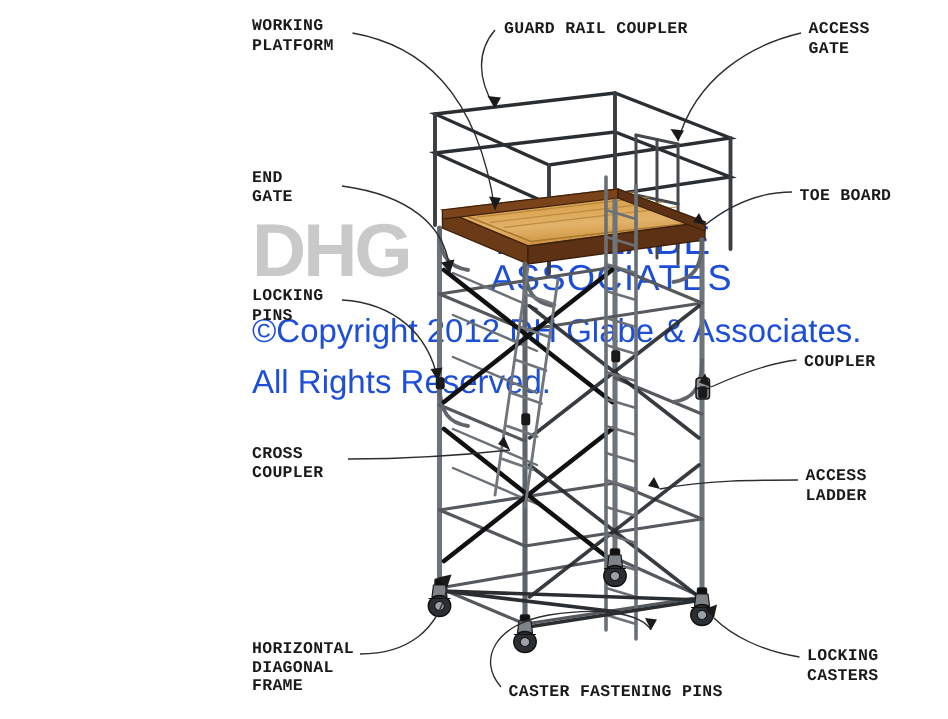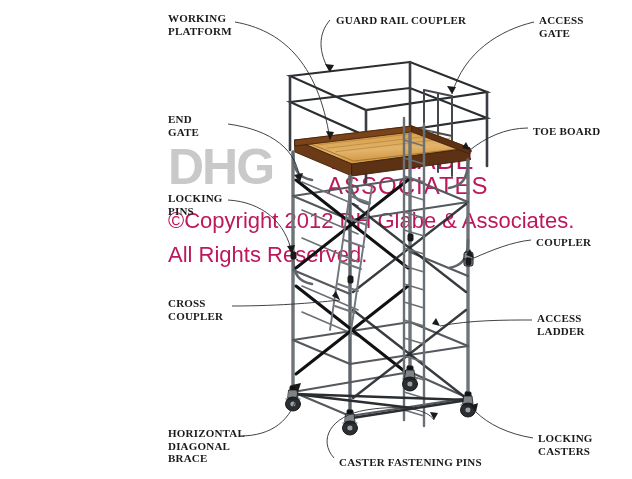--- a/index.html
+++ b/index.html
@@ -20,39 +20,39 @@
     height: 479px;
     background: #ffffff;
   }
   #stage svg {
     position: absolute;
     top: 0;
     left: 0;
   }
   .lbl {
     position: absolute;
-    font-family: Liberation Serif, serif;
+    font-family: Liberation Mono, monospace;
     font-size: 11px;
     font-weight: bold;
     color: #1a1a1a;
     line-height: 12.5px;
     letter-spacing: 0.2px;
     white-space: pre;
   }
   .wm-logo {
     position: absolute;
     font-family: "Liberation Sans", sans-serif;
     font-weight: bold;
     color: #c9c9c9;
     user-select: none;
   }
   .wm-text {
     position: absolute;
     font-family: "Liberation Sans", sans-serif;
-    color: #be185d;
+    color: #1d4ed8;
     user-select: none;
     white-space: pre;
   }
 </style>
 </head>
 <body>
 
 <div id="stage">
 
   <div class="wm-logo" style="left:168px; top:138px; font-size:50px; letter-spacing:-2px;">DHG</div>
@@ -309,18 +309,18 @@
   <div class="lbl" style="left:533px; top:125px;text-align:center;">TOE BOARD</div>
   <div class="lbl" style="left:168px; top:192px;">LOCKING
 PINS</div>
   <div class="lbl" style="left:536px; top:236px;">COUPLER</div>
   <div class="lbl" style="left:168px; top:297px;">CROSS
 COUPLER</div>
   <div class="lbl" style="left:537px; top:312px;">ACCESS
 LADDER</div>
   <div class="lbl" style="left:168px; top:427px;">HORIZONTAL
 DIAGONAL
-BRACE</div>
+FRAME</div>
   <div class="lbl" style="left:339px; top:456px;">CASTER FASTENING PINS</div>
   <div class="lbl" style="left:538px; top:432px;">LOCKING
 CASTERS</div>
 
 </div>
 
 </body></html>

